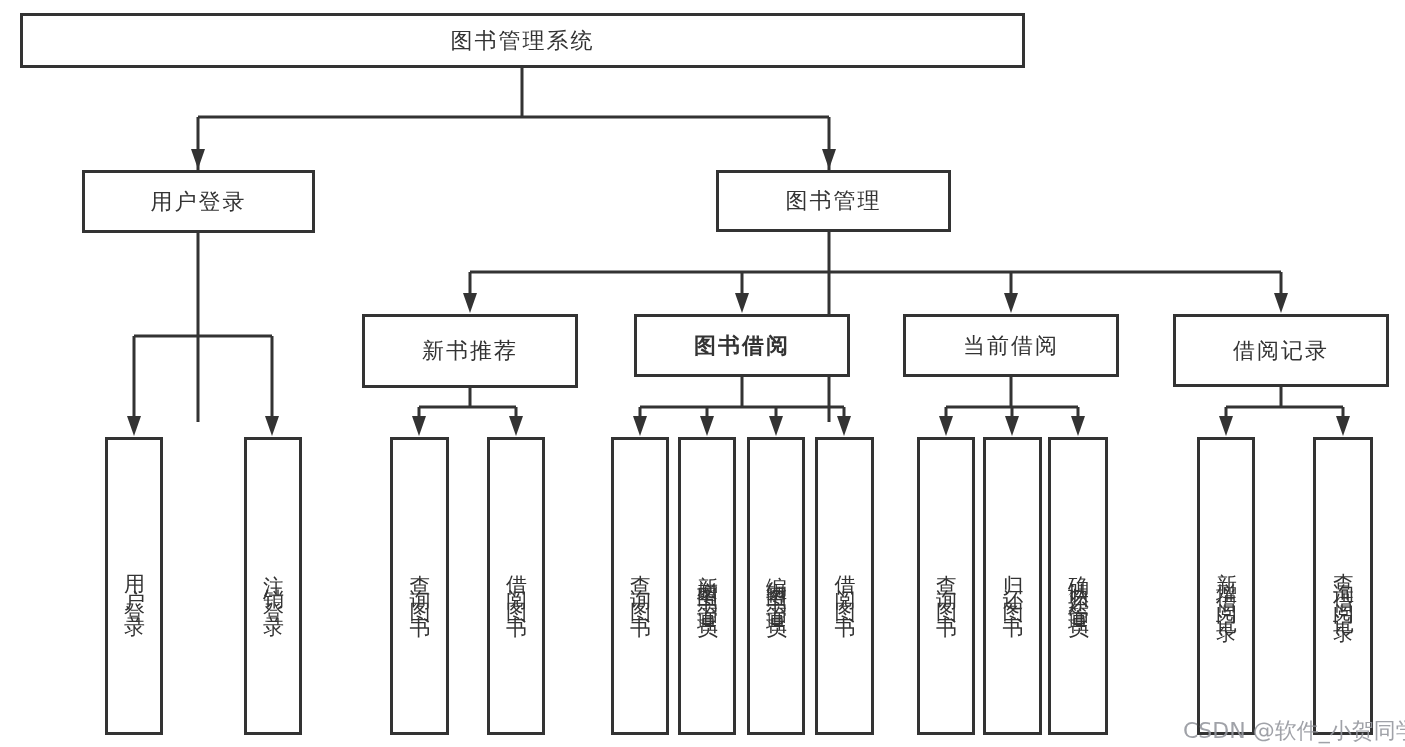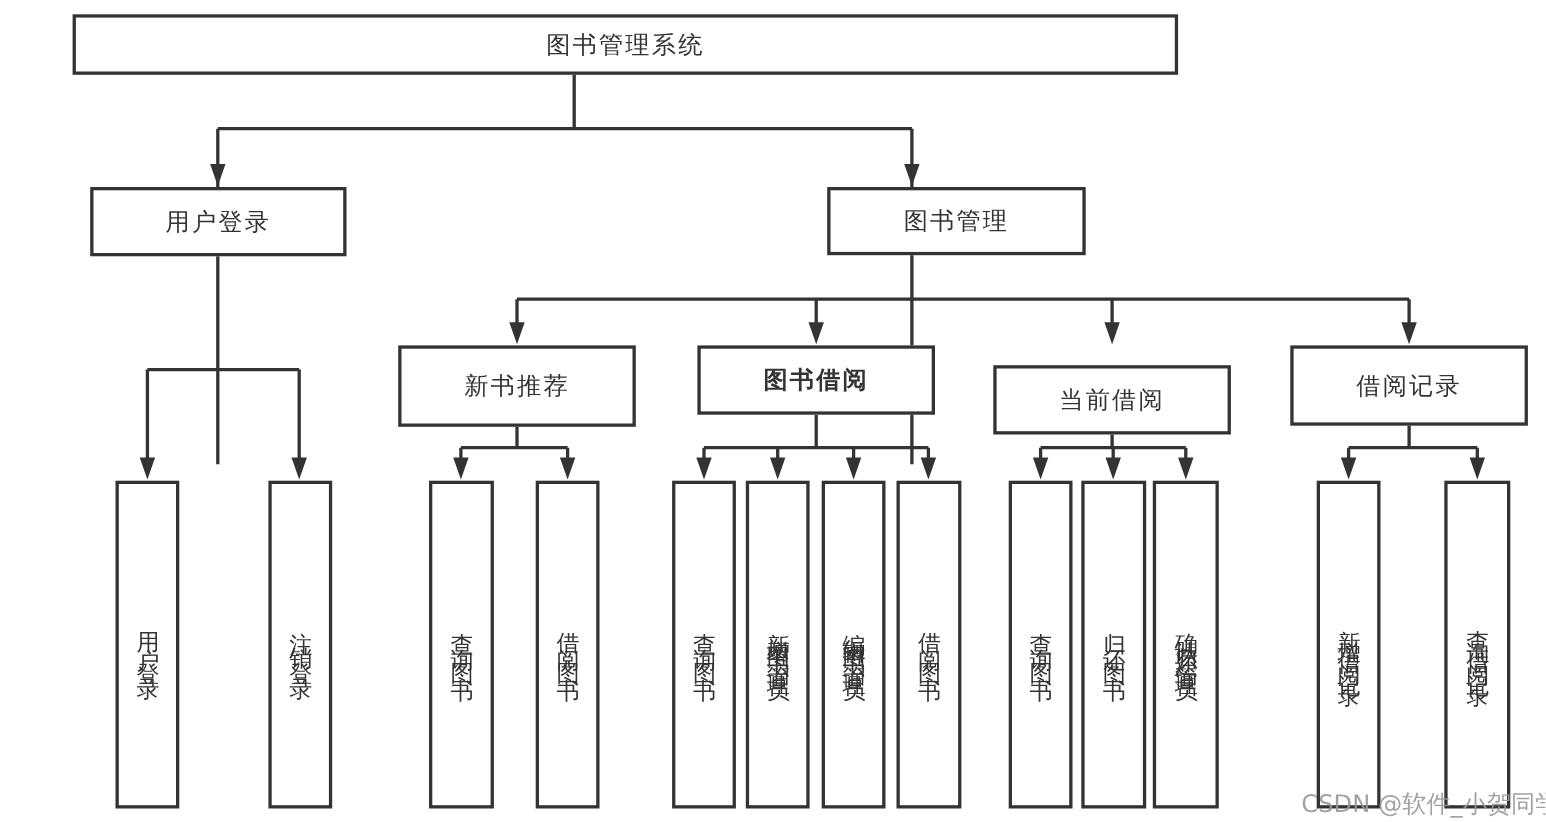--- a/index.html
+++ b/index.html
@@ -115,38 +115,38 @@
       <polygon points="769,416 783,416 776,436"></polygon>
       <polygon points="837,416 851,416 844,436"></polygon>
       <polygon points="939,416 953,416 946,436"></polygon>
       <polygon points="1005,416 1019,416 1012,436"></polygon>
       <polygon points="1071,416 1085,416 1078,436"></polygon>
       <polygon points="1219,416 1233,416 1226,436"></polygon>
       <polygon points="1336,416 1350,416 1343,436"></polygon>
     </g>
   </svg>
 
-  <div class="node hbox" style="left:20px; top:13px; width:1005px; height:55px;margin-left:46px;">
+  <div class="node hbox" style="left:20px; top:13px; width:1005px; height:55px;">
     <span>图书管理系统</span>
   </div>
 
   <div class="node hbox" style="left:82px; top:170px; width:233px; height:63px;">
     <span>用户登录</span>
   </div>
-  <div class="node hbox" style="left:752px; top:170px; width:235px; height:62px;text-align:center;">
+  <div class="node hbox" style="left:716px; top:170px; width:235px; height:62px;text-align:center;">
     <span>图书管理</span>
   </div>
 
   <div class="node hbox" style="left:362px; top:314px; width:216px; height:74px;">
     <span>新书推荐</span>
   </div>
   <div class="node hbox" style="left:634px; top:314px; width:216px; height:63px;font-weight:bold;">
     <span>图书借阅</span>
   </div>
-  <div class="node hbox" style="left:903px; top:314px; width:216px; height:63px;margin-top:18px;">
+  <div class="node hbox" style="left:903px; top:314px; width:216px; height:63px;">
     <span>当前借阅</span>
   </div>
   <div class="node hbox" style="left:1173px; top:314px; width:216px; height:73px;">
     <span>借阅记录</span>
   </div>
 
   <div class="node vbox" style="left:105px; top:437px; width:58px; height:298px;">
     <span class="vtext sp4">用户登录</span>
   </div>
   <div class="node vbox" style="left:244px; top:437px; width:58px; height:298px;">

